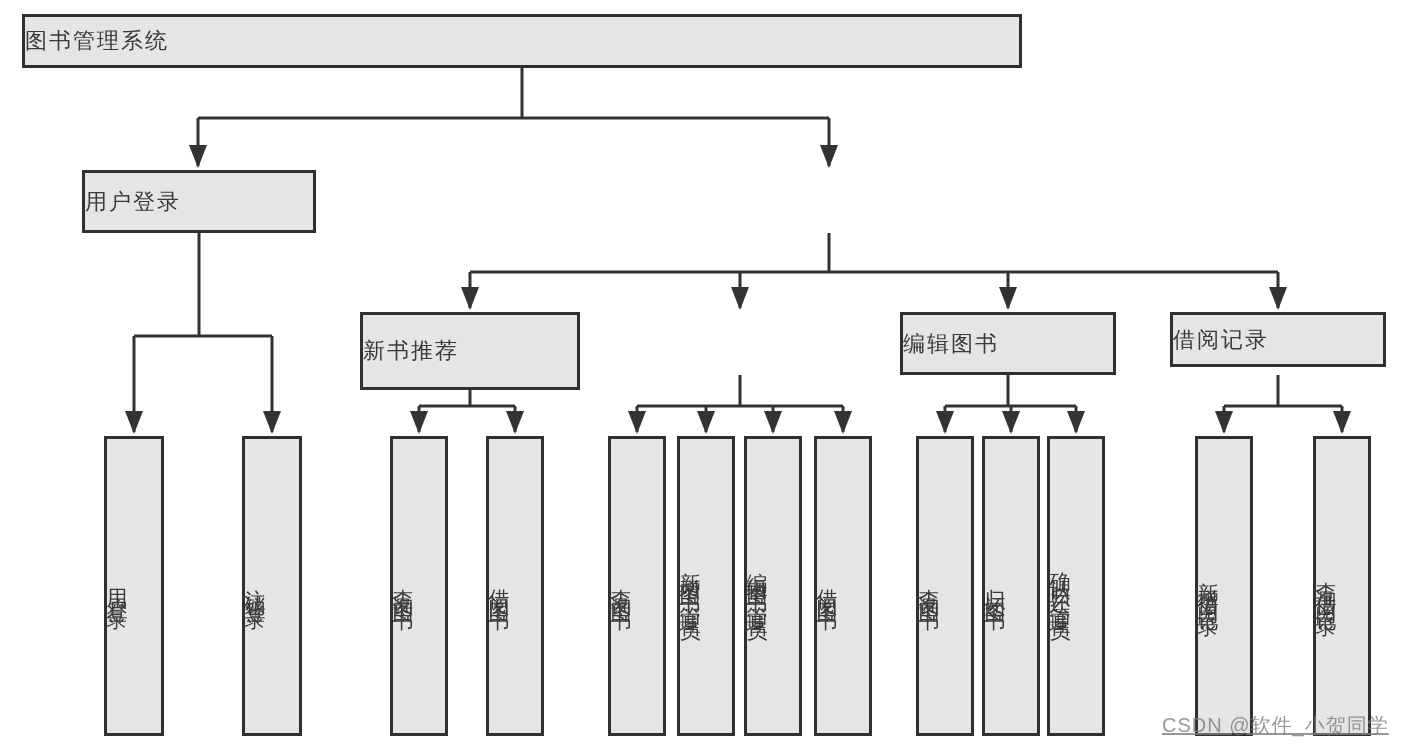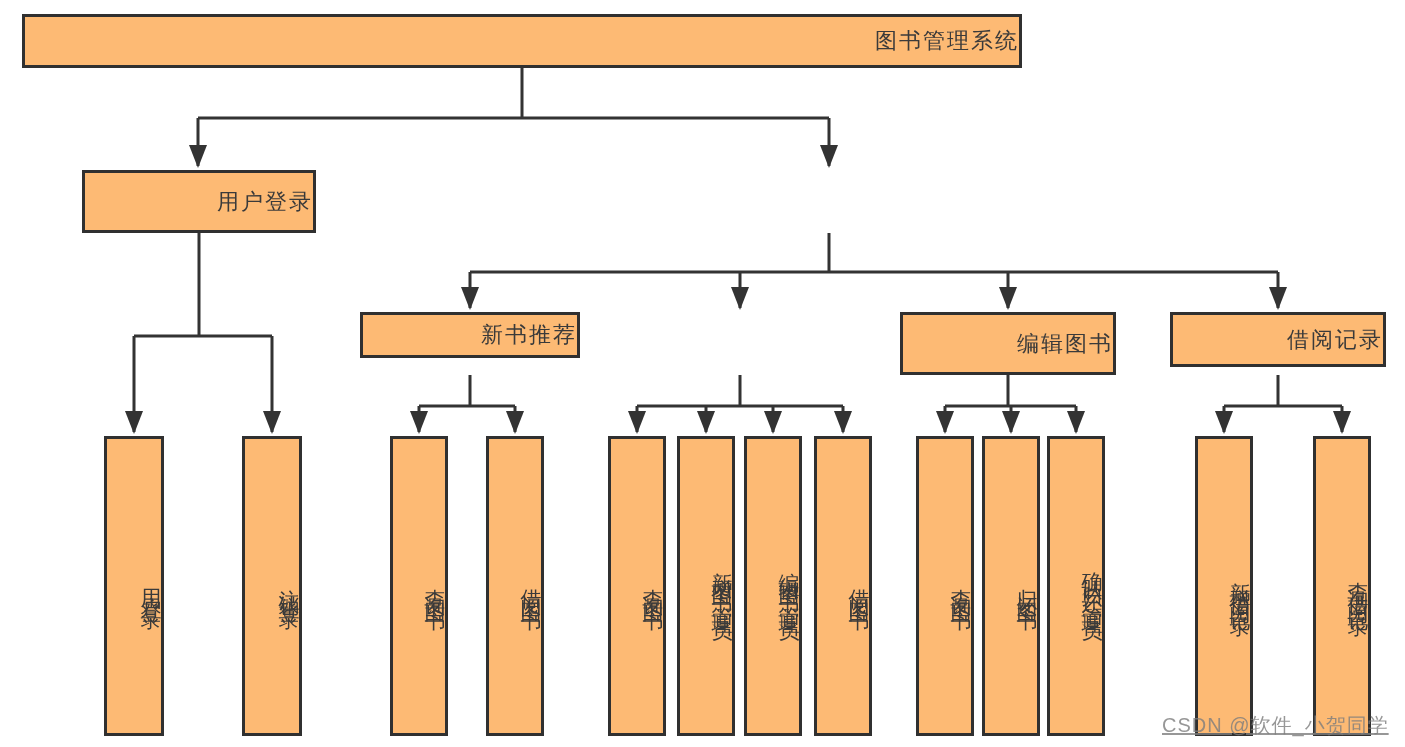--- a/index.html
+++ b/index.html
@@ -11,26 +11,25 @@
     overflow:hidden;
   }
   .connectors{
     position:absolute;left:0;top:0;width:1405px;height:747px;
     pointer-events:none;
   }
   .node{
     position:absolute;
     box-sizing:border-box;
     border:3px solid #303030;
-    background:#fdba74;
+    background:#e5e5e5;
     display:flex;
     align-items:center;
-    justify-content:flex-end;
+    justify-content:flex-start;
     color:#3a3a3a;
-    font-family:Liberation Serif, serif;
   }
   .hnode span{
     font-size:22px;
     letter-spacing:2px;
     color:#3a3a3a;
     white-space:nowrap;
   }
   .vnode span{
     writing-mode:vertical-rl;
     text-orientation:mixed;
@@ -94,21 +93,21 @@
   </svg>
 
   <div class="node hnode" style="left:22px;top:14px;width:1000px;height:54px">
     <span>图书管理系统</span>
   </div>
 
   <div class="node hnode" style="left:82px;top:170px;width:234px;height:63px">
     <span>用户登录</span>
   </div>
 
-  <div class="node hnode" style="left:360px;top:312px;width:220px;height:46px">
+  <div class="node hnode" style="left:360px;top:312px;width:220px;height:78px">
     <span>新书推荐</span>
   </div>
   <div class="node hnode" style="left:900px;top:312px;width:216px;height:63px">
     <span>编辑图书</span>
   </div>
   <div class="node hnode" style="left:1170px;top:312px;width:216px;height:55px">
     <span>借阅记录</span>
   </div>
 
   <div class="node vnode" style="left:104px;top:436px;width:60px;height:300px">

